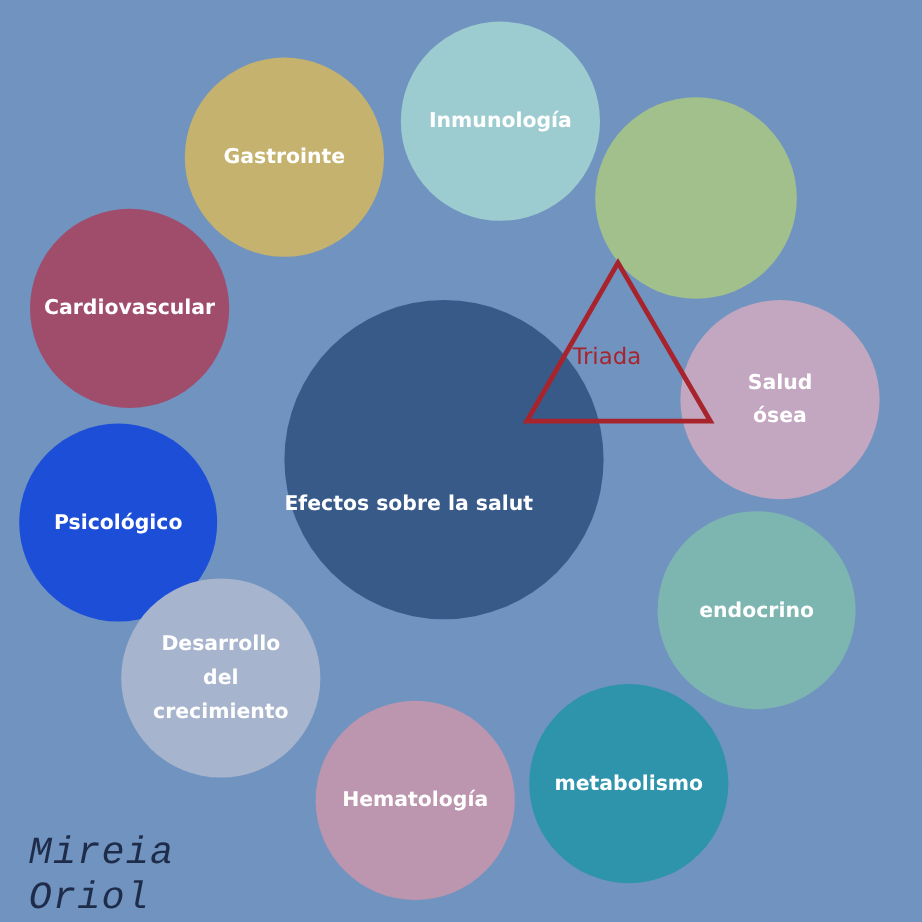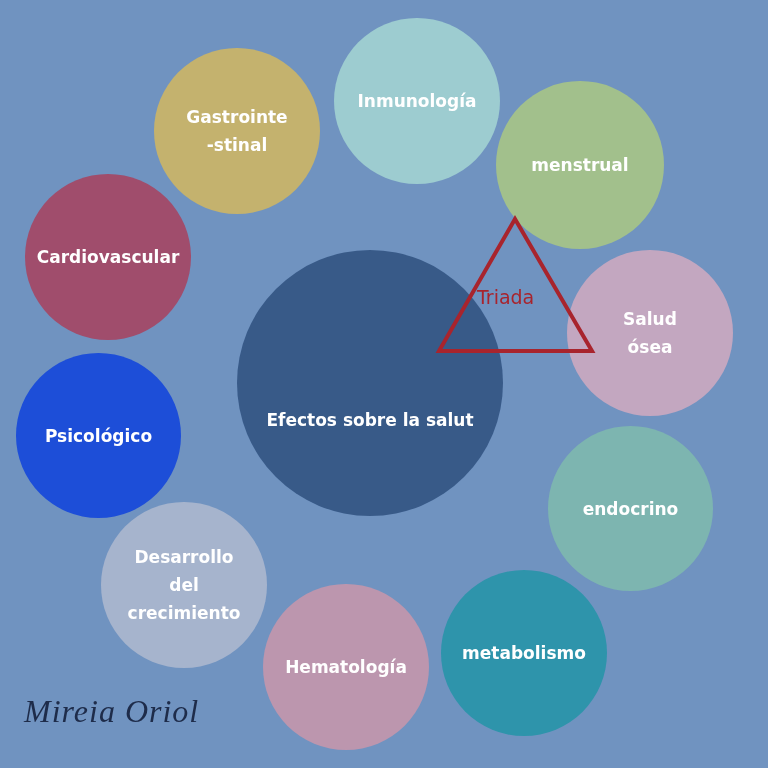--- a/index.html
+++ b/index.html
@@ -27,69 +27,67 @@
       border-radius: 50%;
       background: #385a88;
       color: #fff;
     }
     .center-title {
       position: absolute; left: 0; right: 0; top: 92px;
       text-align: center; font-size: 36px; font-weight: bold;
     }
     .center-sub {
       position: absolute; left: 0; right: 0; top: 160px;
-      text-align: center; font-size: 17px; font-weight: bold;
+      text-align: left; font-size: 17px; font-weight: bold;
     }
     svg.triad { position: absolute; left: 0; top: 0; pointer-events: none; }
     .triad-label {
       position: absolute; left: 477px; top: 286px;
       color: #a8242d; font-weight: normal; font-size: 19px;
     }
     .logo { position: absolute; left: 24px; top: 692px; width: 200px; }
     .logo-script {
-      font-family: Liberation Serif, serif; font-style: italic;
+      font-family: Liberation Mono, monospace; font-style: italic;
       font-size: 32px; color: #1e2c4a; letter-spacing: 1px;
       display: block; line-height: 38px;
     }
   </style>
 </head>
 <body>
 
 <div class="circle" style="left:334px;top:18px;width:166px;height:166px;background:#9dccd0;">
   <div>
       <span>Inmunología</span>
     </div>
 </div>
 
 <div class="circle" style="left:496px;top:81px;width:168px;height:168px;background:#a2c08c;">
   <div>
-    <span>menstrual</span>
   </div>
 </div>
 
 <div class="circle" style="left:154px;top:48px;width:166px;height:166px;background:#c4b26e;">
   <div>
     <span>Gastrointe</span>
-    <span>-stinal</span>
   </div>
 </div>
 
 <div class="circle" style="left:25px;top:174px;width:166px;height:166px;background:#a04d6c;">
   <div>
       <span>Cardiovascular</span>
     </div>
 </div>
 
 <div class="circle" style="left:16px;top:353px;width:165px;height:165px;background:#1d4ed8;">
   <div>
       <span>Psicológico</span>
     </div>
 </div>
 
-<div class="circle" style="left:101px;top:502px;width:166px;height:166px;background:#a6b4cd;">
+<div class="circle" style="left:101px;top:482px;width:166px;height:166px;background:#a6b4cd;">
   <div>
     <span>Desarrollo</span>
     <span>del</span>
     <span>crecimiento</span>
   </div>
 </div>
 
 <div class="circle" style="left:263px;top:584px;width:166px;height:166px;background:#bc96ae;">
   <div>
       <span>Hematología</span>

